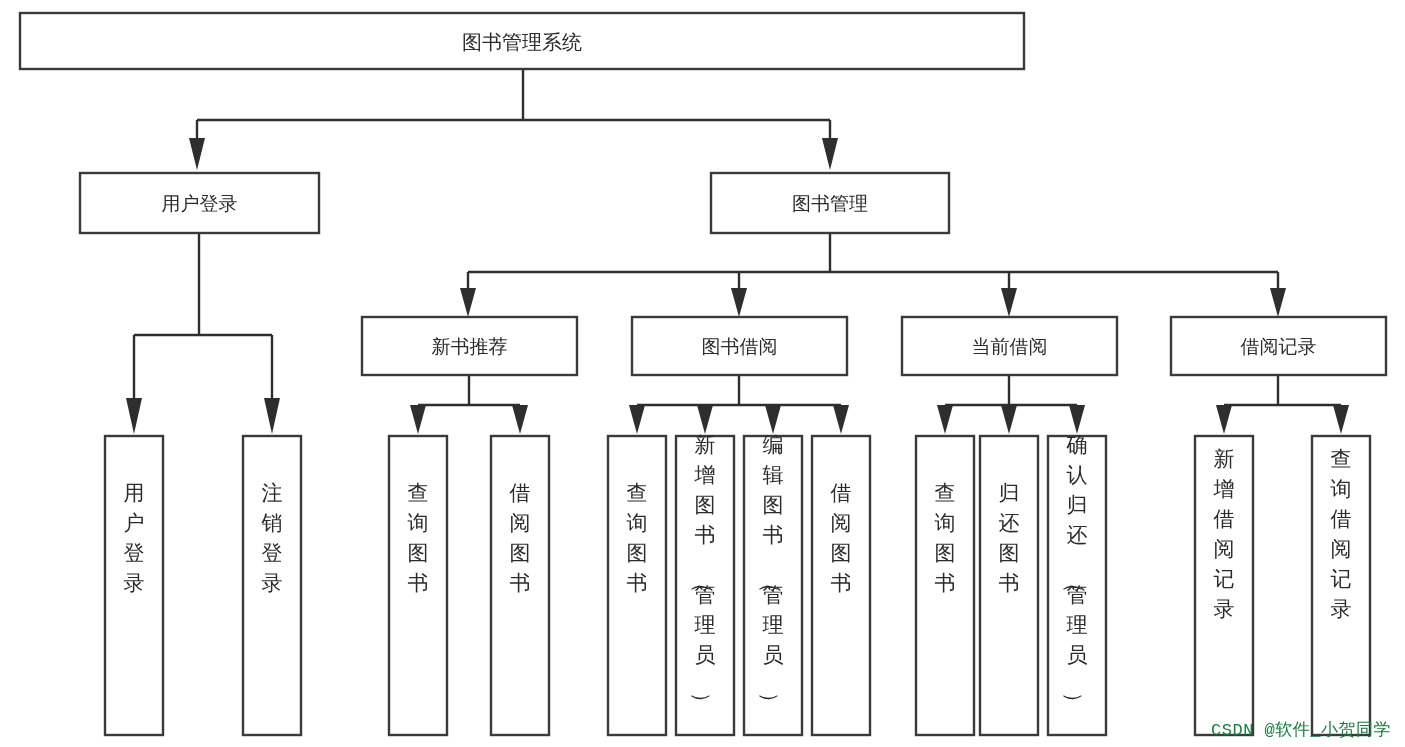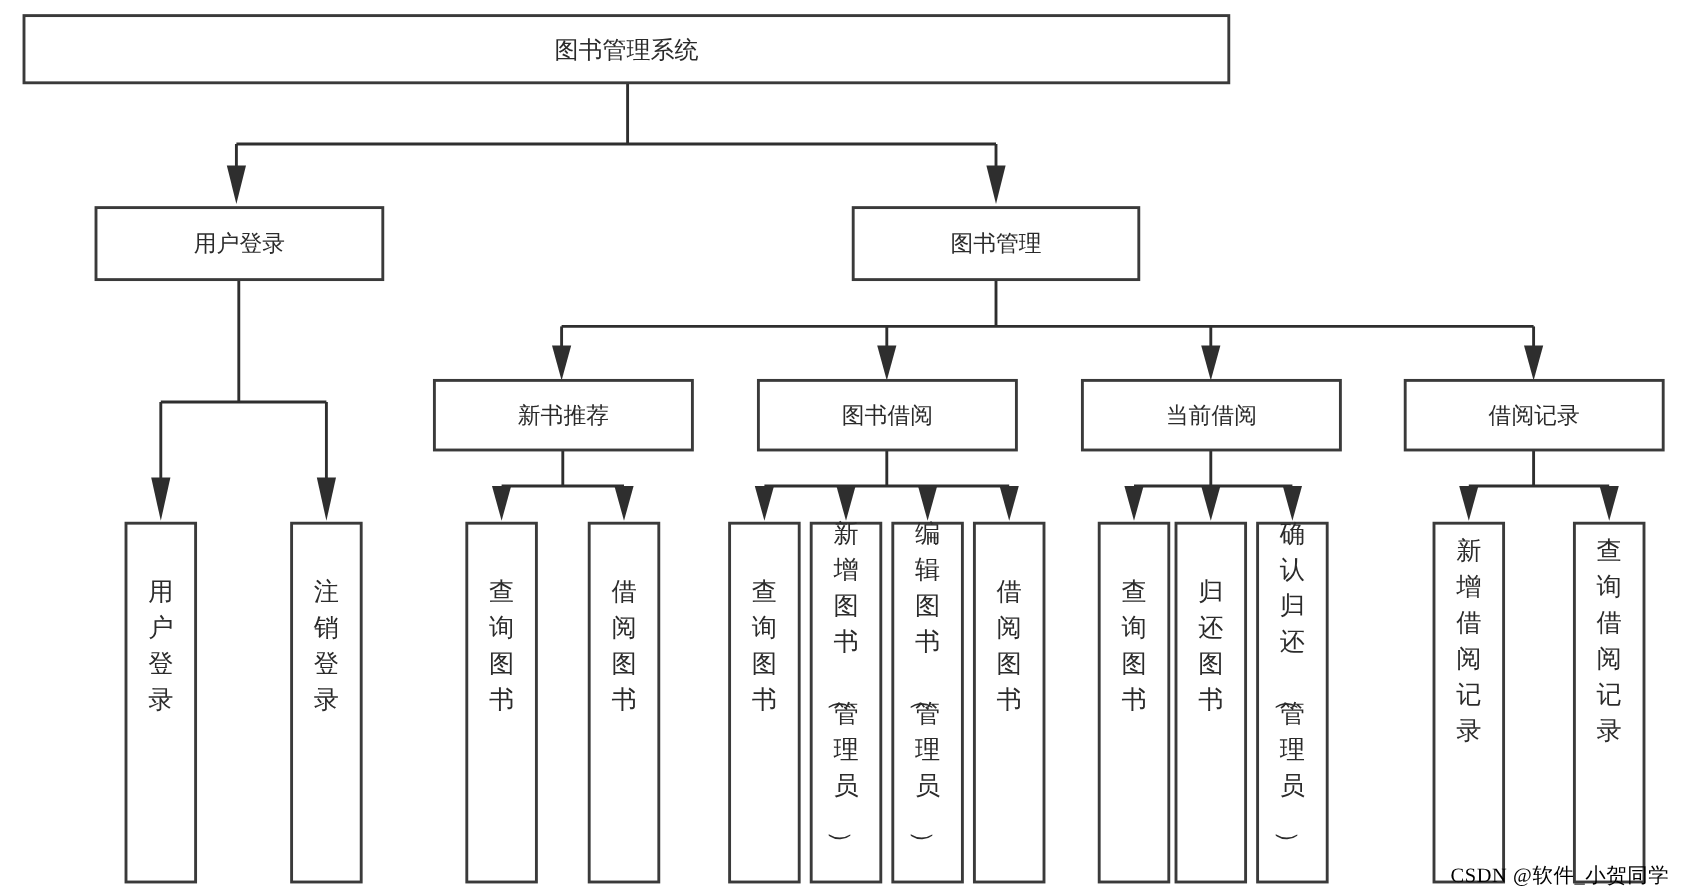--- a/index.html
+++ b/index.html
@@ -55,23 +55,23 @@
     stroke-linecap: butt;
   }
   .arrow-head {
     fill: #2e2e2e;
     stroke: none;
   }
   .watermark {
     position: absolute;
     right: 14px;
     bottom: 6px;
-    font-family: Liberation Serif, serif;
+    font-family: Liberation Mono, monospace;
     font-size: 17px;
-    color: #000000;
+    color: #15803d;
     letter-spacing: 0.5px;
     white-space: nowrap;
     pointer-events: none;
   }
 </style>
 </head>
 <body>
 
 <div id="diagram-root">
 

